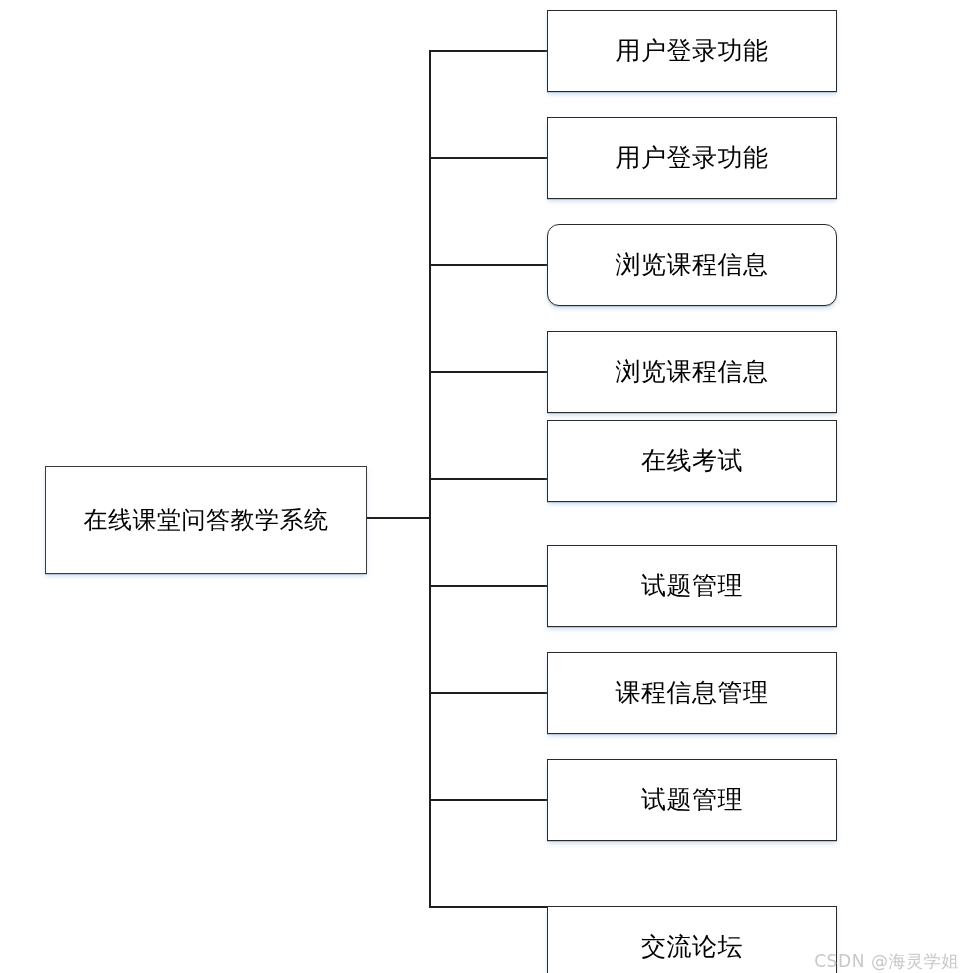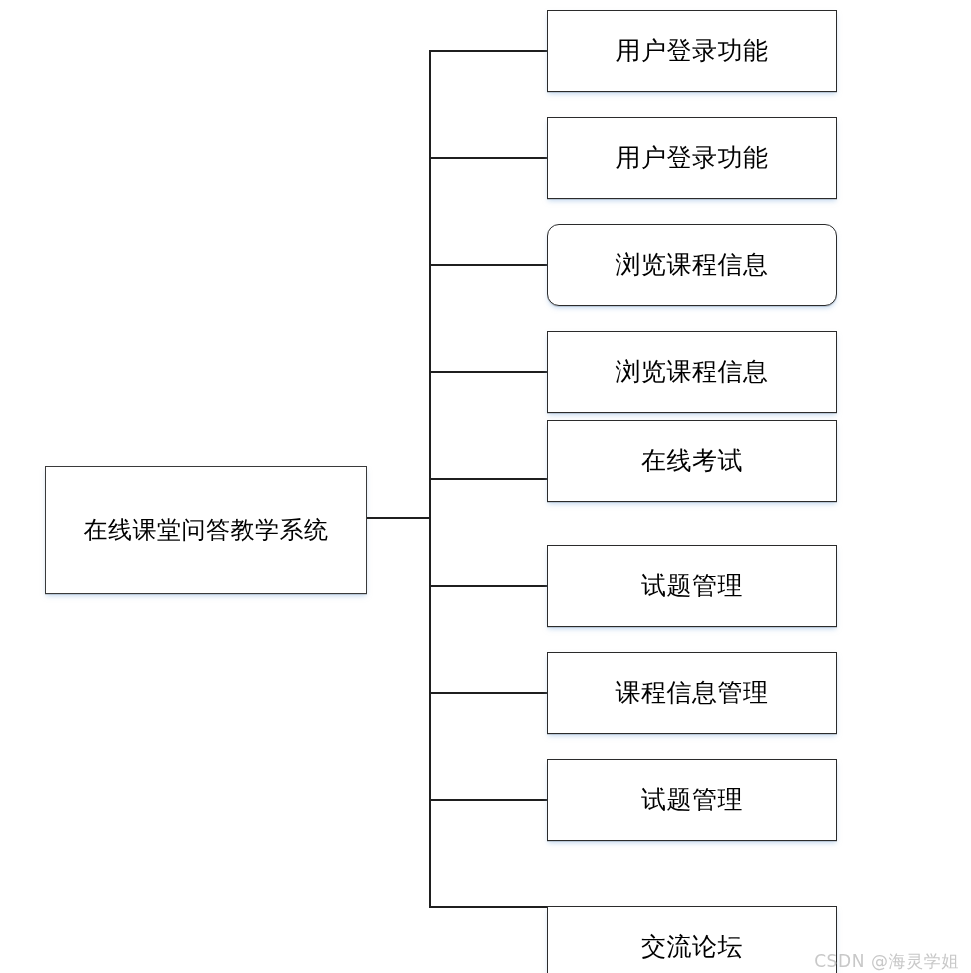--- a/index.html
+++ b/index.html
@@ -36,21 +36,21 @@
     text-align: center;
     line-height: 1.1;
     letter-spacing: 0.5px;
     white-space: nowrap;
   }
 
   .root-node {
     left: 45px;
     top: 466px;
     width: 322px;
-    height: 128px;
+    height: 108px;
     border: 1.5px solid #3a3a3a;
   }
   .root-node .node-label {
     font-size: 24px;
     font-weight: 400;
   }
 
   .child-node {
     left: 547px;
     width: 290px;

